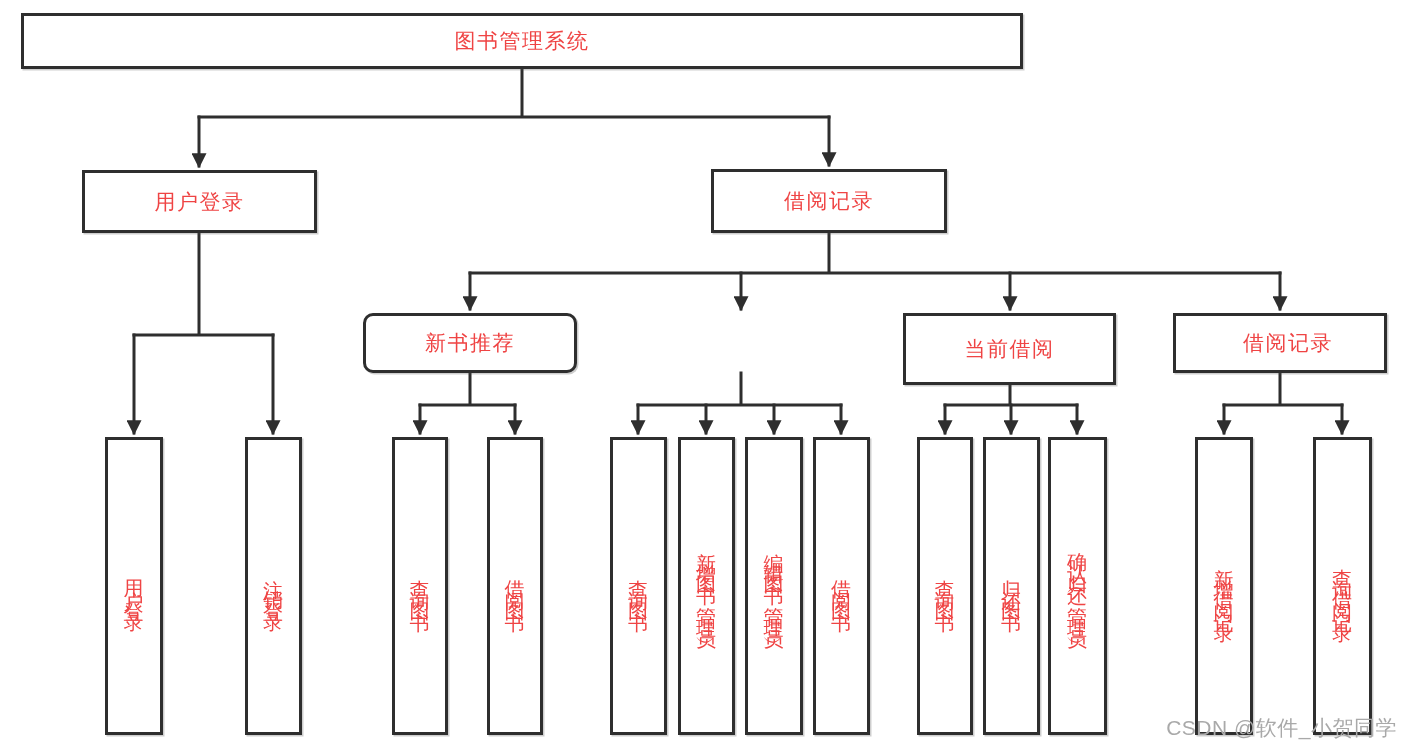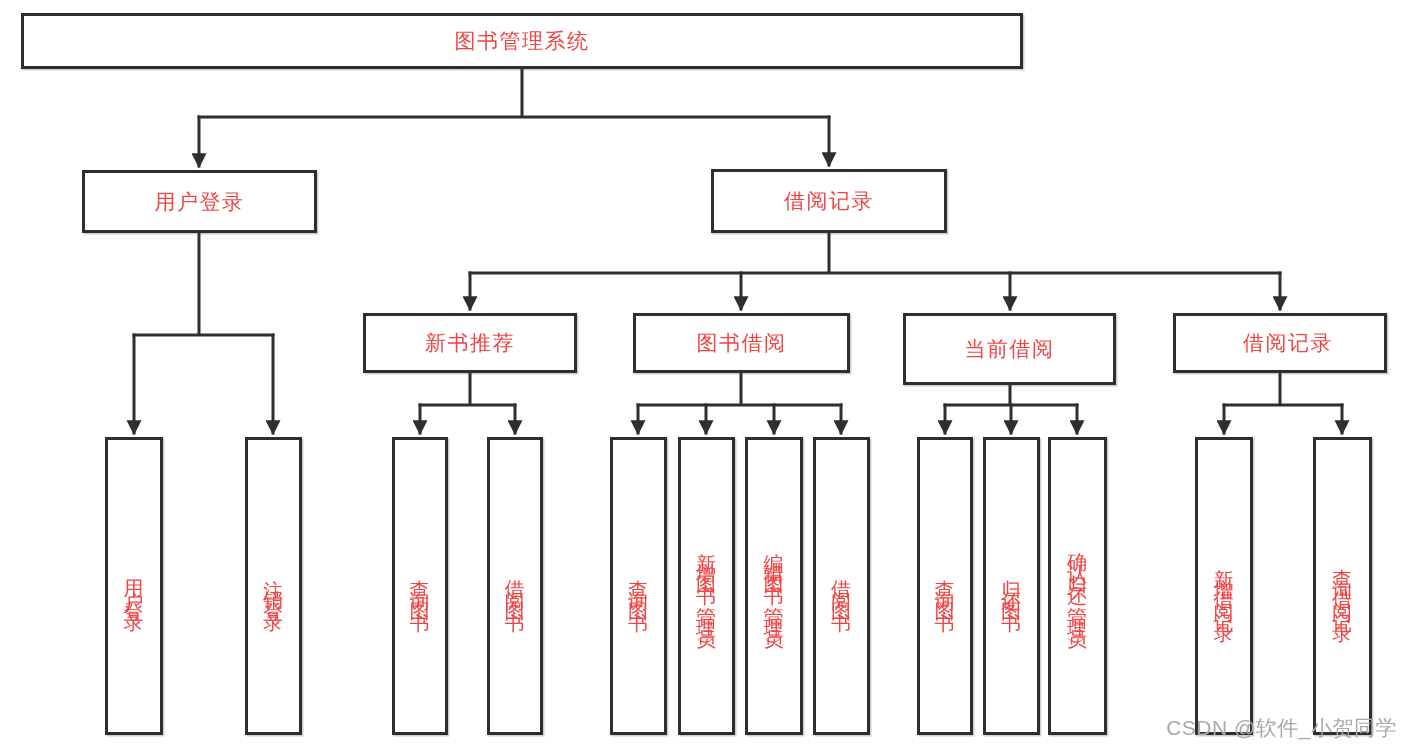--- a/index.html
+++ b/index.html
@@ -104,25 +104,22 @@
     <span>图书管理系统</span>
   </div>
 
   <div class="box h" style="left:82px; top:170px; width:235px; height:63px;">
     <span>用户登录</span>
   </div>
   <div class="box h" style="left:711px; top:169px; width:236px; height:64px;">
     <span>借阅记录</span>
   </div>
 
-  <div class="box h" style="left:363px; top:313px; width:214px; height:60px;">
+  <div class="box h" style="left:363px; top:313px; width:214px; height:60px;border-radius:10px;">
     <span>新书推荐</span>
-  </div>
-  <div class="box h" style="left:633px; top:313px; width:217px; height:60px;">
-    <span>图书借阅</span>
   </div>
   <div class="box h" style="left:903px; top:313px; width:213px; height:72px;">
     <span>当前借阅</span>
   </div>
   <div class="box h" style="left:1173px; top:313px; width:214px; height:60px;padding-left:16px;">
     <span>借阅记录</span>
   </div>
 
   <div class="box v" style="left:105px; top:437px; width:58px; height:298px;">
     <span>用户登录</span>

